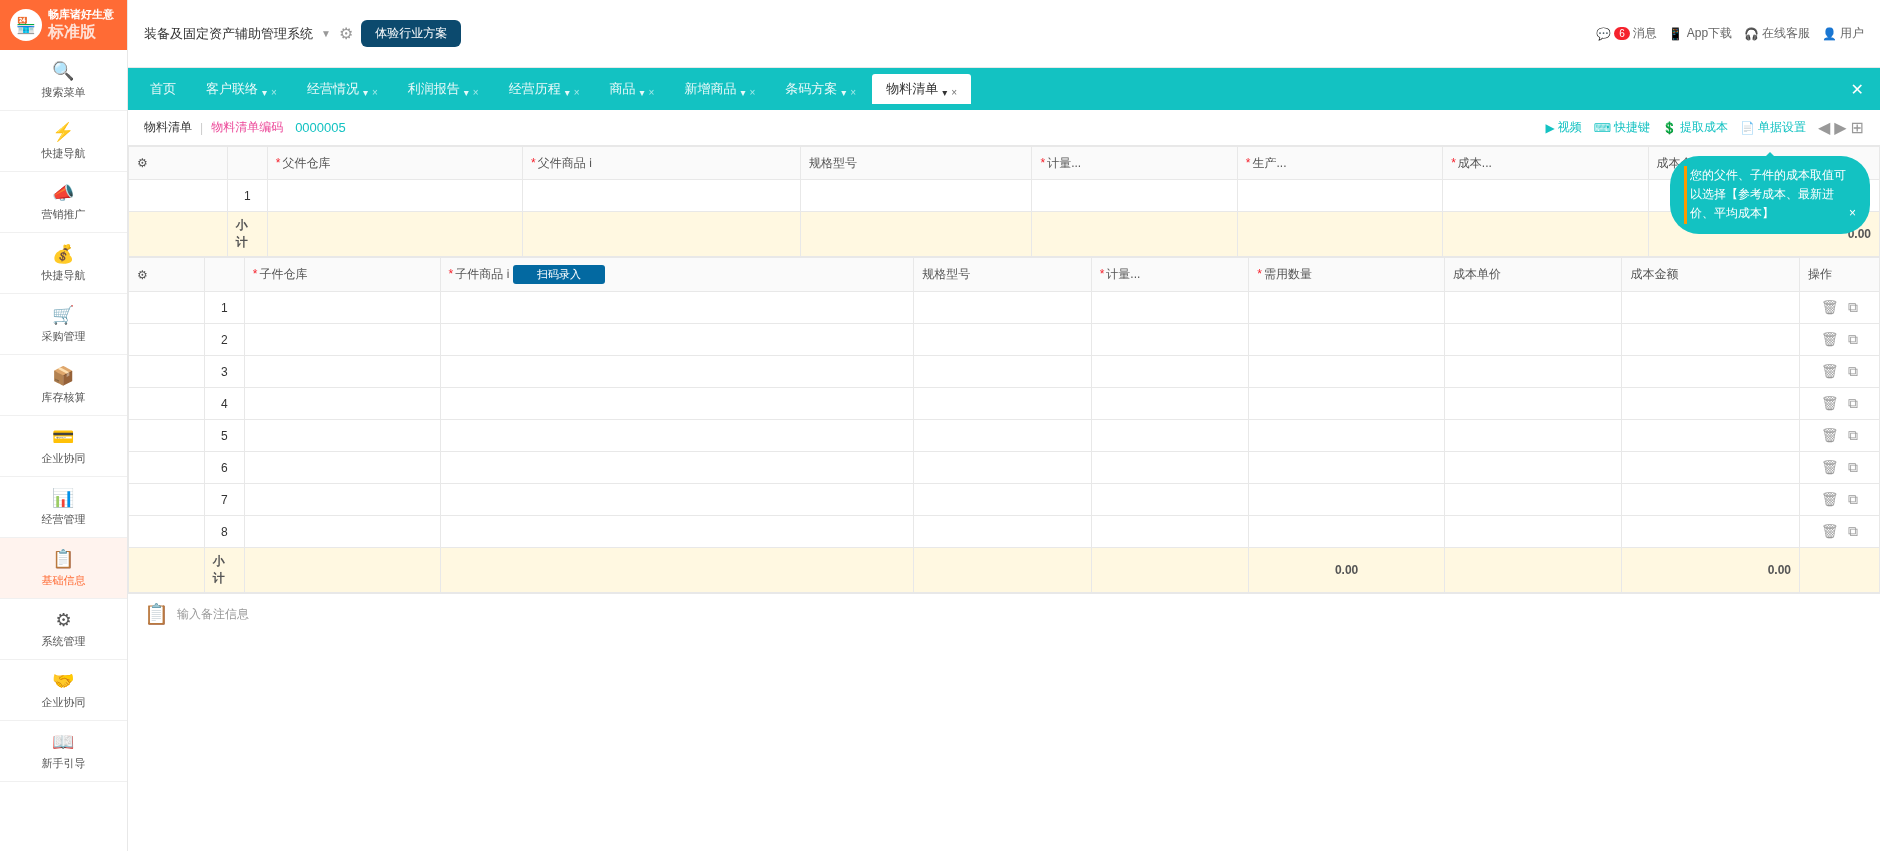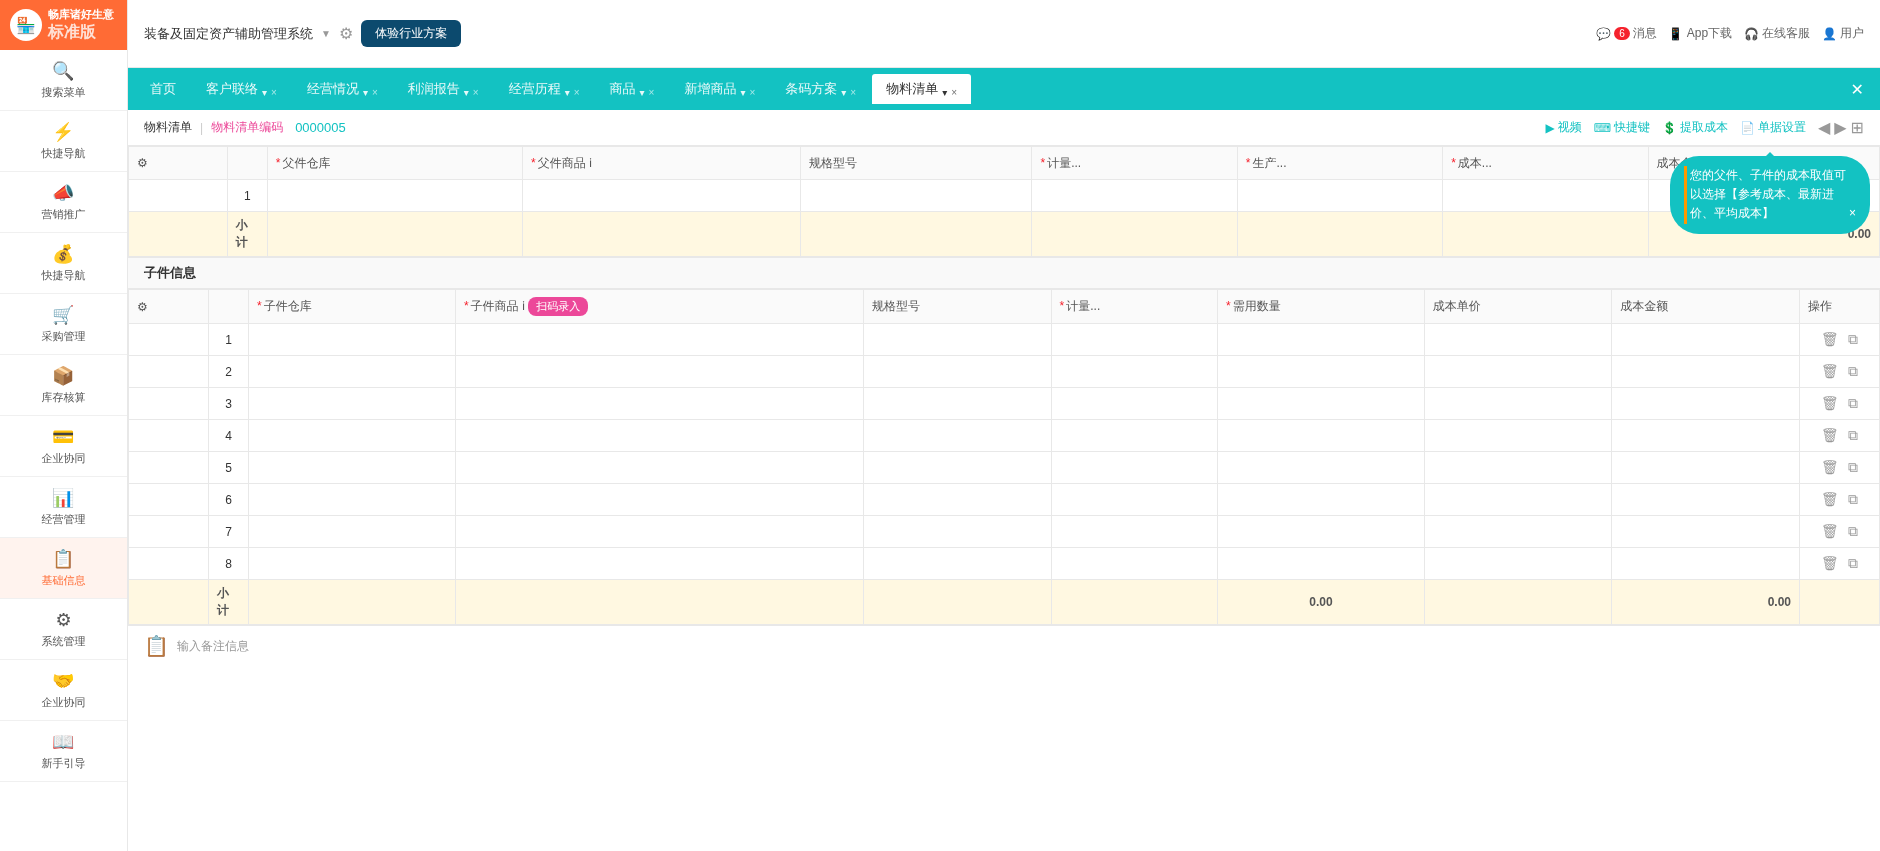--- a/index.html
+++ b/index.html
@@ -165,25 +165,25 @@
     }
     .data-table .subtotal-row td {
       background: #fff8e1;
       font-weight: bold;
       color: #555;
     }
     .required-star { color: #f5222d; margin-right: 2px; }
     .col-num { width: 40px; text-align: center; color: #999; }
     .col-ops { width: 80px; text-align: center; }
     .scan-btn {
-      background: #ec4899;
+      background: #0369a1;
       color: #fff;
       border: none;
-      padding: 2px 8px;
-      border-radius: 8px;
+      padding: 2px 24px;
+      border-radius: 3px;
       font-size: 11px;
       cursor: pointer;
     }
     .op-icon { cursor: pointer; color: #999; font-size: 14px; margin: 0 3px; }
 
     
     .tooltip-box {
       position: absolute;
       background: #13c2c2;
       color: #fff;
@@ -455,21 +455,20 @@
 
       <div class="tooltip-box" style="position:absolute;top:10px;right:10px;border-radius:29px;">
         <div style="position:relative;padding-left:6px;">
           <div class="tooltip-indicator"></div>
           <span>您的父件、子件的成本取值可以选择【参考成本、最新进价、平均成本】</span>
           <span class="tooltip-close">×</span>
         </div>
       </div>
     </div>
 
-    <div class="section-title">子件信息</div>
     <div class="table-container">
       <table class="data-table">
         <thead>
           <tr>
             <th>⚙</th>
             <th class="col-num"></th>
             <th><span class="required-star">*</span>子件仓库</th>
             <th>
               <span class="required-star">*</span>子件商品 ℹ
               <button class="scan-btn">扫码录入</button>

